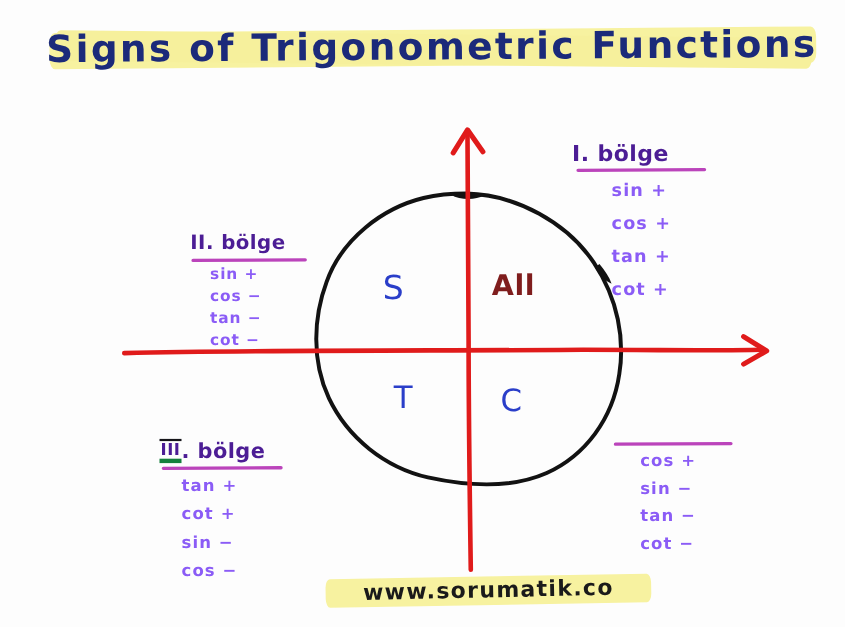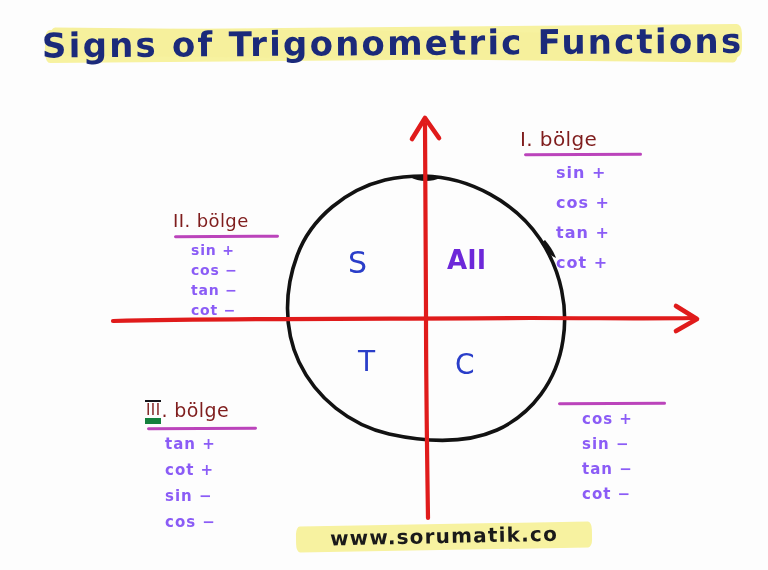--- a/index.html
+++ b/index.html
@@ -75,34 +75,34 @@
 
   
   .astc {
     position: absolute;
     color: #1a33c4;
     font-family: "DejaVu Sans", sans-serif;
     font-weight: bold;
     white-space: nowrap;
   }
   .astc.s   { left: 348px; top: 245px; font-size: 30px; font-weight: normal; color: #2a3ec9; }
-  .astc.all { left: 447px; top: 245px; font-size: 26px; color: #6d28d9; letter-spacing: 0.5px; }
+  .astc.all { left: 447px; top: 245px; font-size: 26px; color: #7f1d1d; letter-spacing: 0.5px; }
   .astc.t   { left: 358px; top: 345px; font-size: 28px; font-weight: normal; color: #2a3ec9; }
   .astc.c   { left: 455px; top: 348px; font-size: 28px; font-weight: normal; color: #2a3ec9; }
 
   
   .quad {
     position: absolute;
     white-space: nowrap;
   }
   .quad-title {
     font-family: "DejaVu Sans", sans-serif;
     font-size: 19px;
-    font-weight: normal;
-    color: #7f1d1d;
+    font-weight: bold;
+    color: #4c1d95;
     letter-spacing: 0.4px;
     line-height: 22px;
   }
   .quad-rule {
     height: 3px;
     background: #bb44bb;
     border-radius: 2px;
     margin-top: 3px;
     transform: rotate(-0.3deg);
   }
@@ -139,21 +139,21 @@
 
   
   #quad4 { left: 557px; top: 399px; }
   #quad4 .quad-title { font-size: 19px; }
   #quad4 .quad-rule { width: 108px; margin-left: 1px; }
   #quad4 .quad-list { margin-left: 25px; margin-top: 5px; }
   #quad4 .quad-list div { font-size: 15px; margin-bottom: 7px; letter-spacing: 1px; }
 
   .rn-bar {
     border-top: 2px solid #15151a;
-    border-bottom: 6px solid #15803d;
+    border-bottom: 4px solid #15803d;
     padding: 0 1px;
     display: inline-block;
     line-height: 16px;
     font-size: 15px;
     vertical-align: 2px;
   }
 
   
   .wm-wrap {
     position: absolute;

